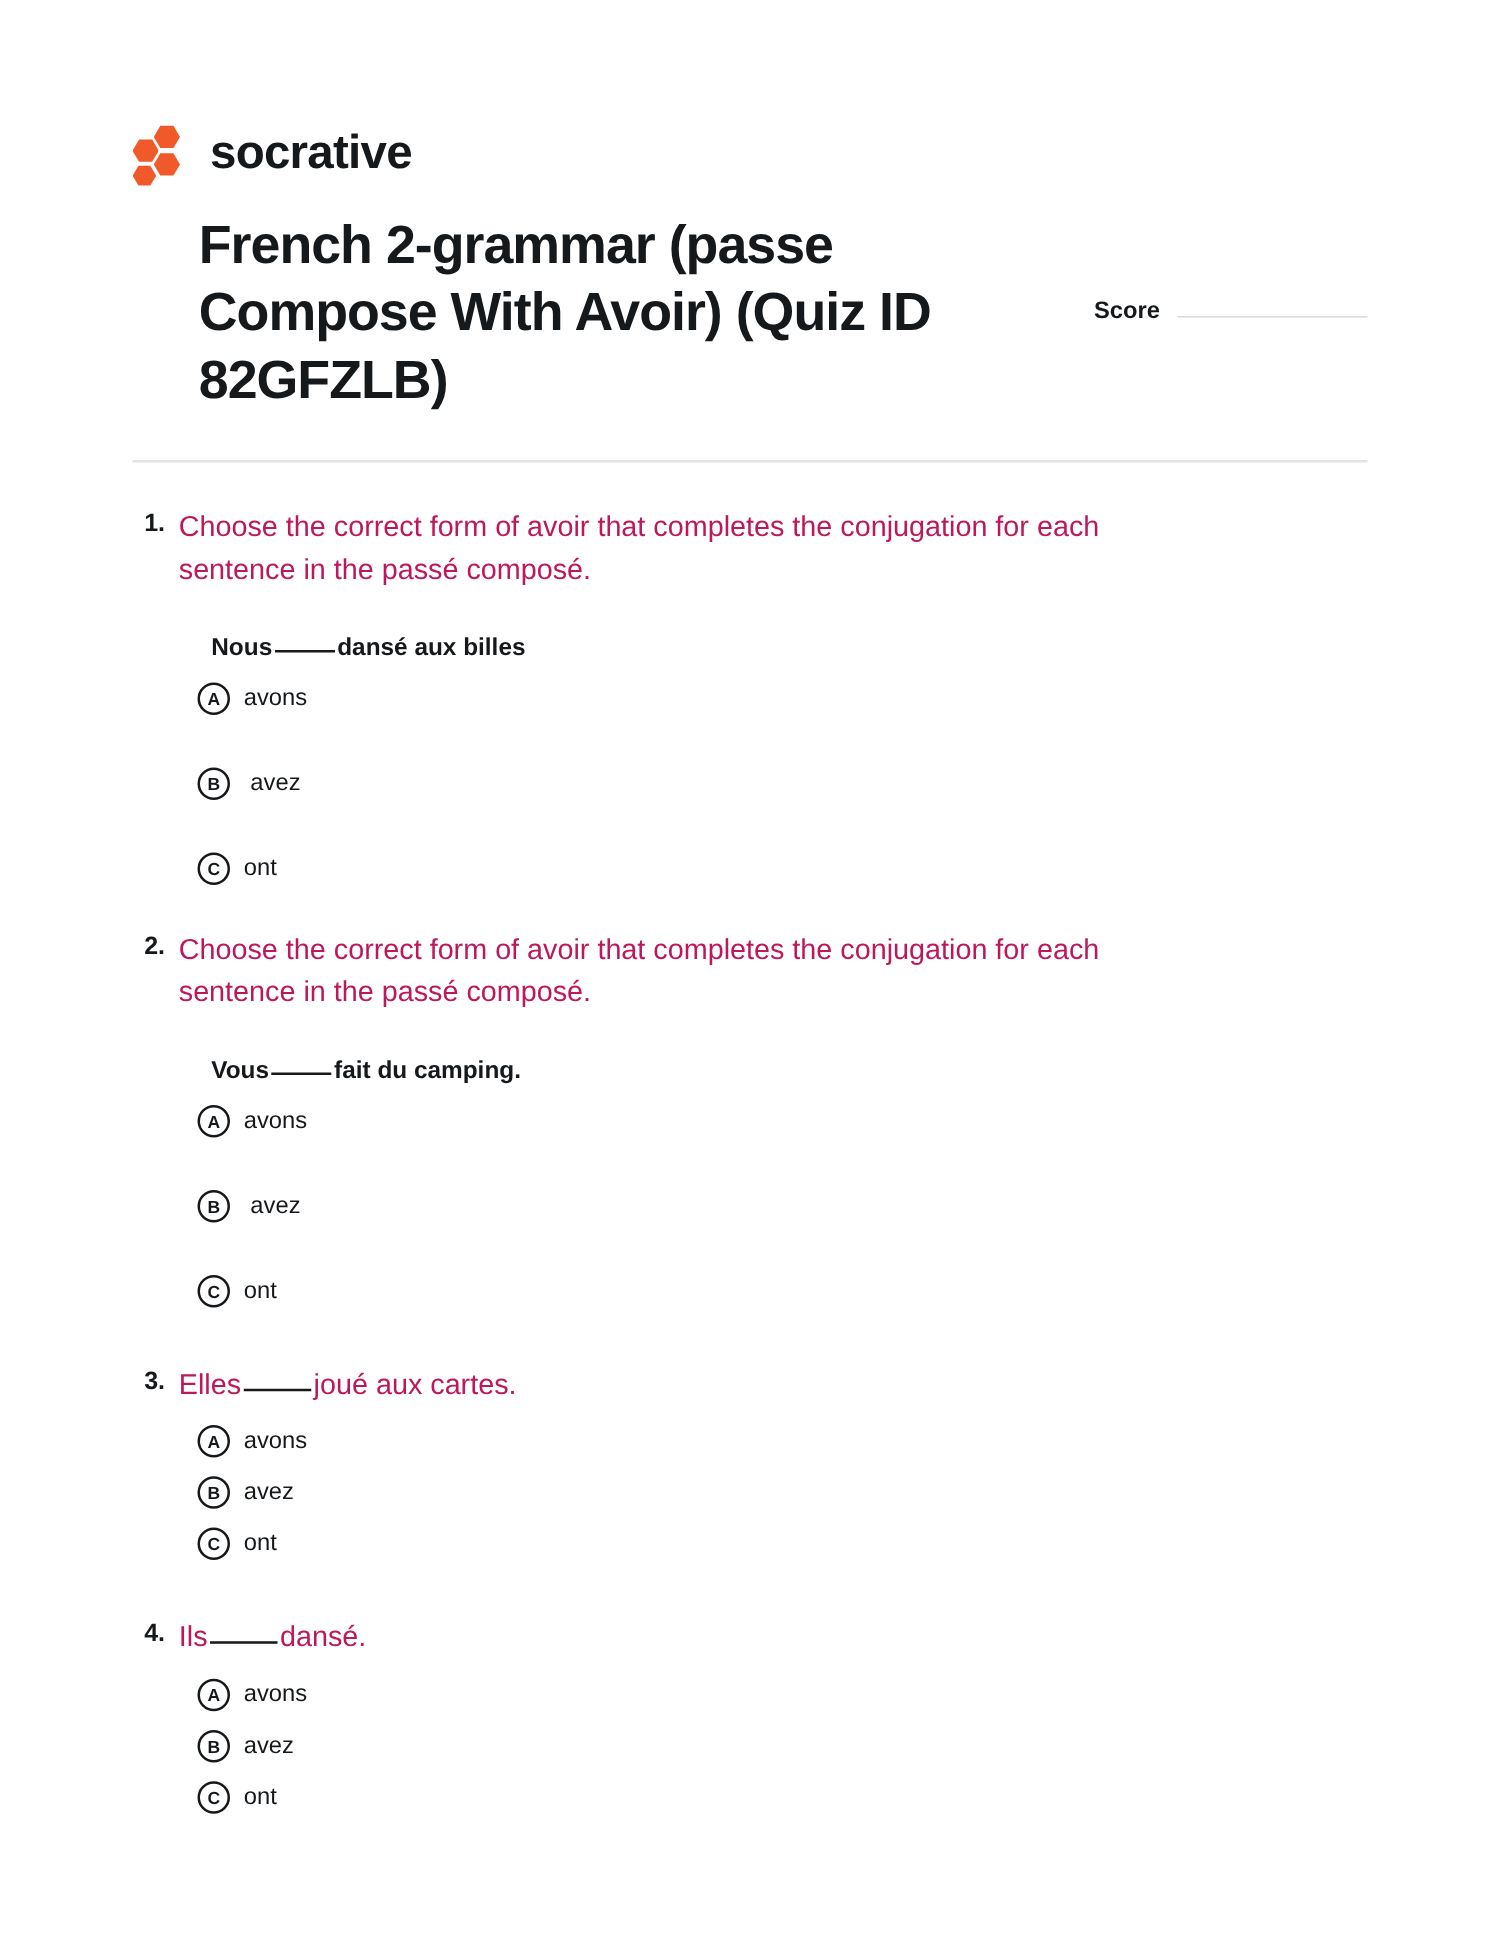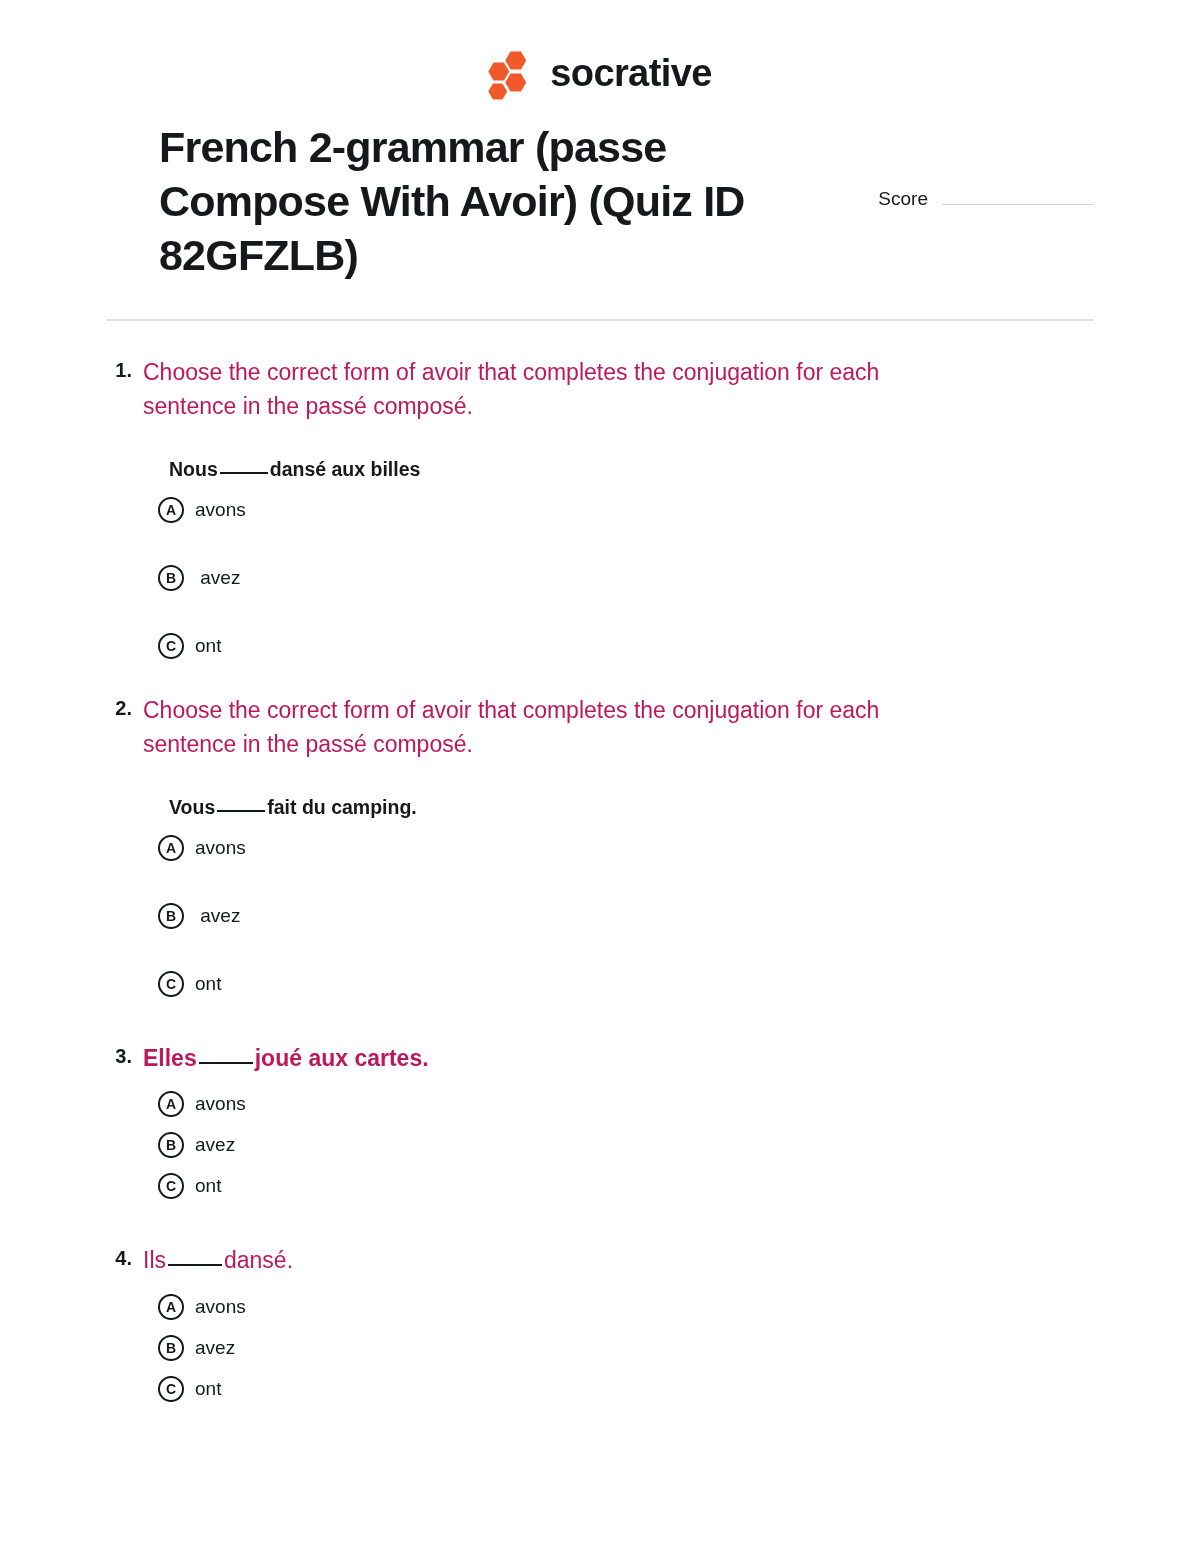--- a/index.html
+++ b/index.html
@@ -21,22 +21,23 @@
     width: 1200px;
     height: 1556px;
     padding: 0;
     position: relative;
   }
 
   
   .header {
     display: flex;
     align-items: flex-start;
-    justify-content: center;
-    padding: 38px 106px 0 106px;
+    justify-content: flex-start;
+    padding: 59px 106px 0 106px;
+    margin-top: 28px;
   }
 
   .brand {
     display: flex;
     align-items: center;
     gap: 16px;
     padding-top: 12px;
   }
 
   .logo-mark {
@@ -104,21 +105,21 @@
     color: #15191c;
   }
   .score-wrap {
     width: 245px;
     padding-top: 68px;
     display: flex;
     align-items: baseline;
     justify-content: flex-end;
     gap: 14px;
   }
-  .score-label { font-size: 19px; color: #15191c; }
+  .score-label { font-size: 19px; color: #15191c; font-weight: bold; }
   .score-line {
     width: 152px;
     border-bottom: 1.5px solid #d2d2d2;
     height: 17px;
   }
 
   .divider {
     margin: 36px 106px 0 106px;
     border-top: 2px solid #e2e3e4;
   }
@@ -145,21 +146,21 @@
     line-height: 1.5;
     flex: 0 0 auto;
     color: #15191c;
   }
   .q-text {
     font-size: 23px;
     line-height: 1.5;
     color: #be185d;
     max-width: 830px;
   }
-  .q-text.bold { font-weight: 700; }
+  .q-text.bold { font-weight: 400; }
 
   .q-prompt {
     font-size: 19.5px;
     font-weight: 700;
     margin: 34px 0 0 63px;
     color: #15191c;
   }
 
   .blank {
     display: inline-block;

